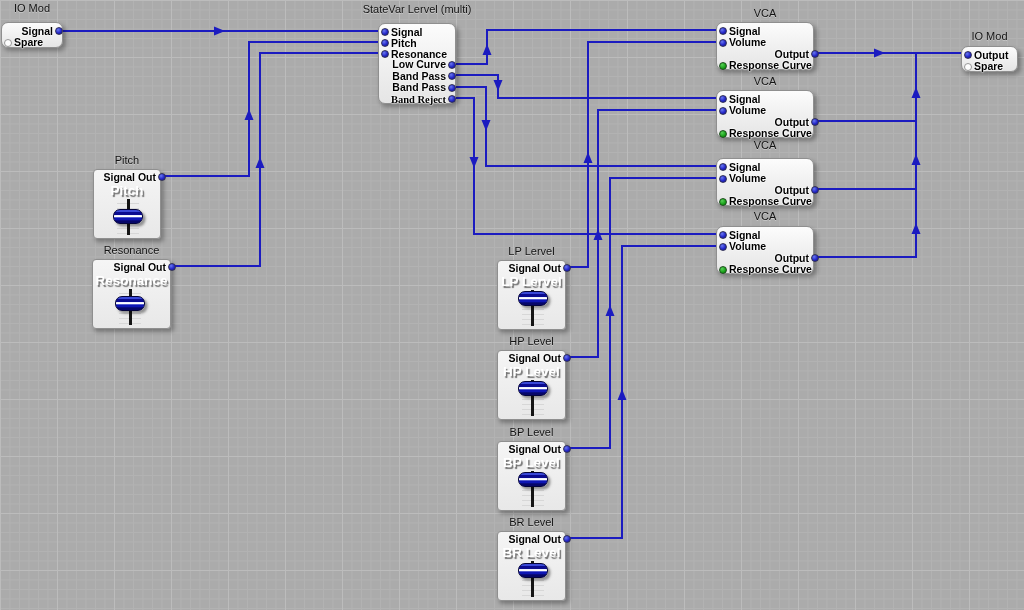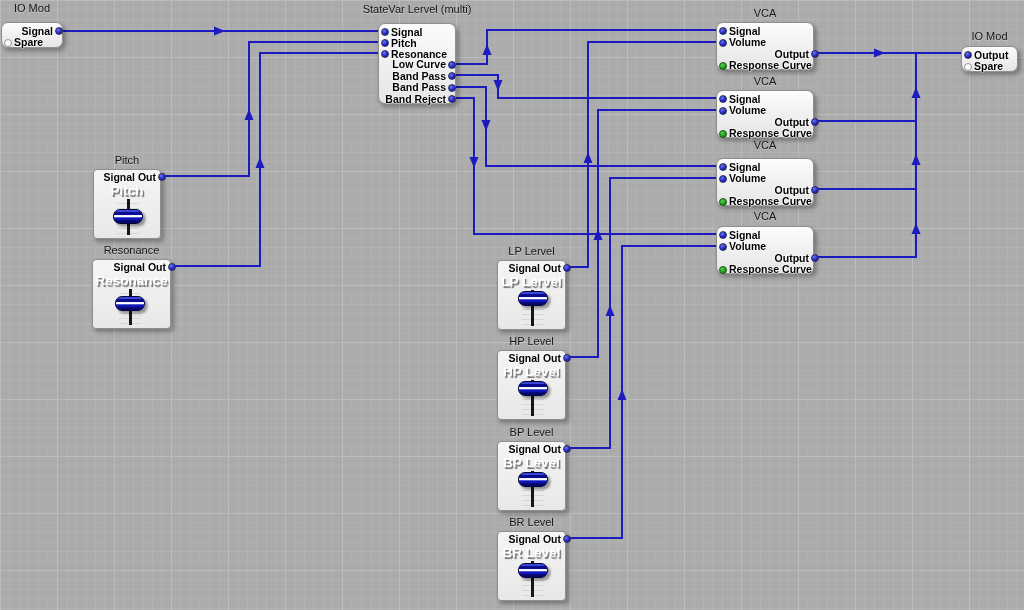--- a/index.html
+++ b/index.html
@@ -97,21 +97,21 @@
   </div>
 
   <div class="ntitle" style="left:352px;top:3px;width:130px;">StateVar Lervel (multi)</div>
   <div class="node" style="left:378px;top:23px;width:78px;height:81px;">
     <div class="prow l" style="top:2.5px;"><span class="dot blue"></span><span>Signal</span></div>
     <div class="prow l" style="top:13.5px;"><span class="dot blue"></span><span>Pitch</span></div>
     <div class="prow l" style="top:24.5px;"><span class="dot blue"></span><span>Resonance</span></div>
     <div class="prow r" style="top:35px;"><span class="dot blue"></span><span>Low Curve</span></div>
     <div class="prow r" style="top:46.5px;"><span class="dot blue"></span><span>Band Pass</span></div>
     <div class="prow r" style="top:58px;"><span class="dot blue"></span><span>Band Pass</span></div>
-    <div class="prow r" style="top:69.5px;"><span class="dot blue"></span><span>Band Reject</span></div>
+    <div class="prow r" style="top:69.5px;font-family:Liberation Serif, serif;"><span class="dot blue"></span><span>Band Reject</span></div>
   </div>
 
   <div class="ntitle" style="left:716px;top:7px;width:98px;">VCA</div>
   <div class="node" style="left:716px;top:22px;width:98px;height:48px;">
     <div class="prow l" style="top:2.5px;"><span class="dot blue"></span><span>Signal</span></div>
     <div class="prow l" style="top:14px;"><span class="dot blue"></span><span>Volume</span></div>
     <div class="prow r rr" style="top:25.5px;"><span class="dot blue"></span><span>Output</span></div>
     <div class="prow l" style="top:37px;"><span class="dot green"></span><span>Response Curve</span></div>
   </div>
   <div class="ntitle" style="left:716px;top:75px;width:98px;">VCA</div>

